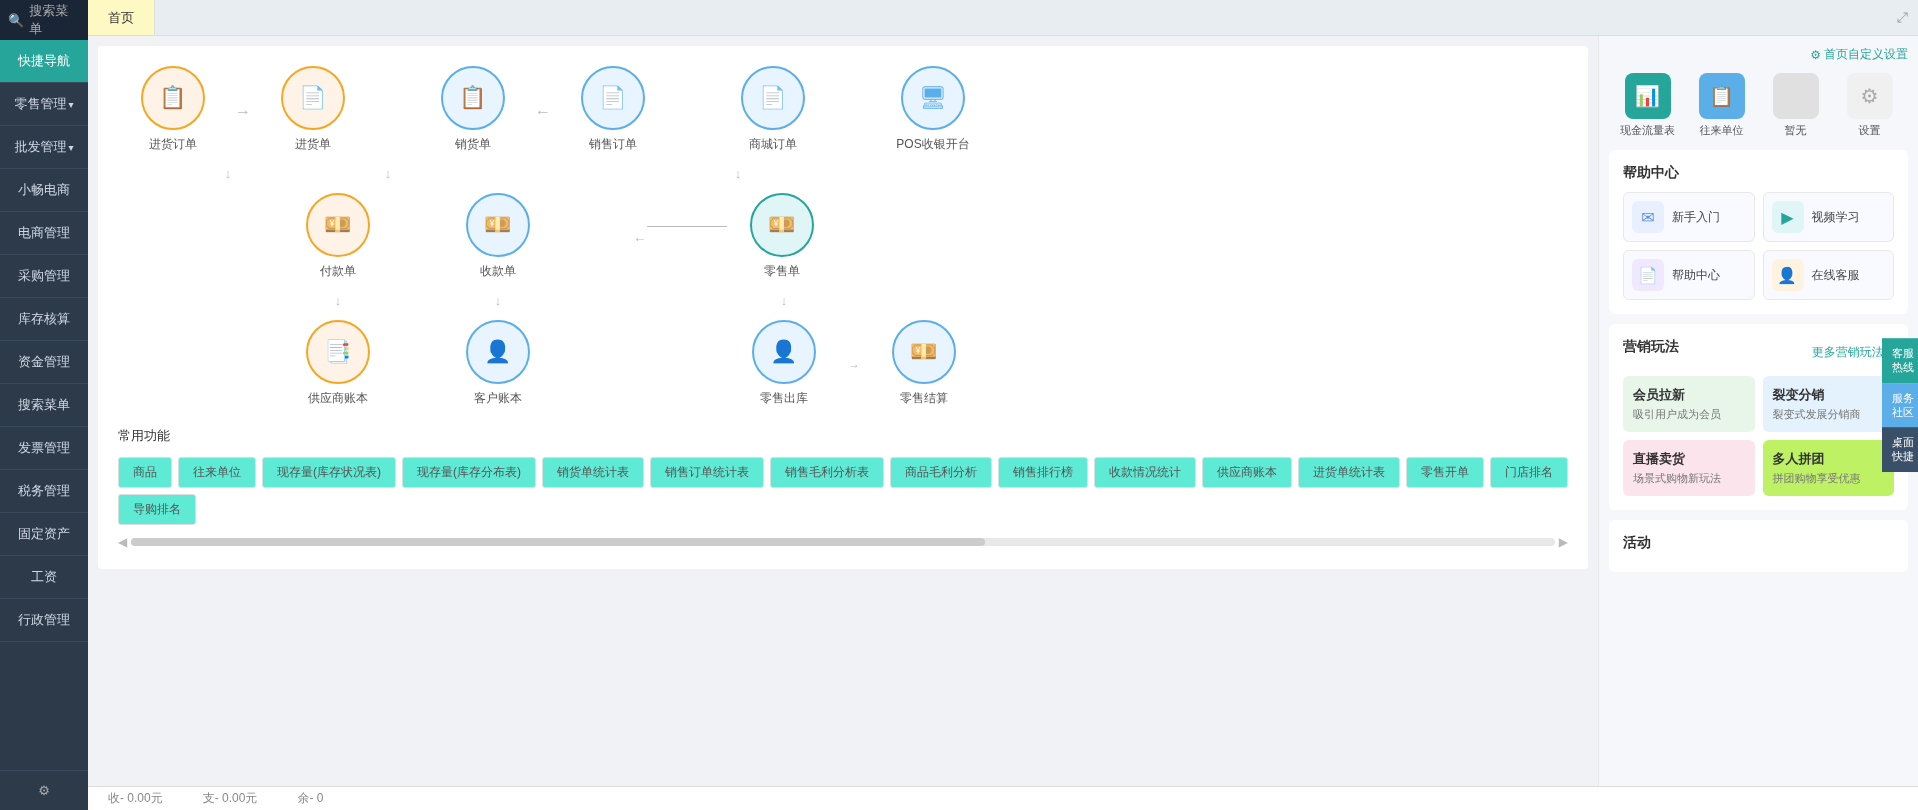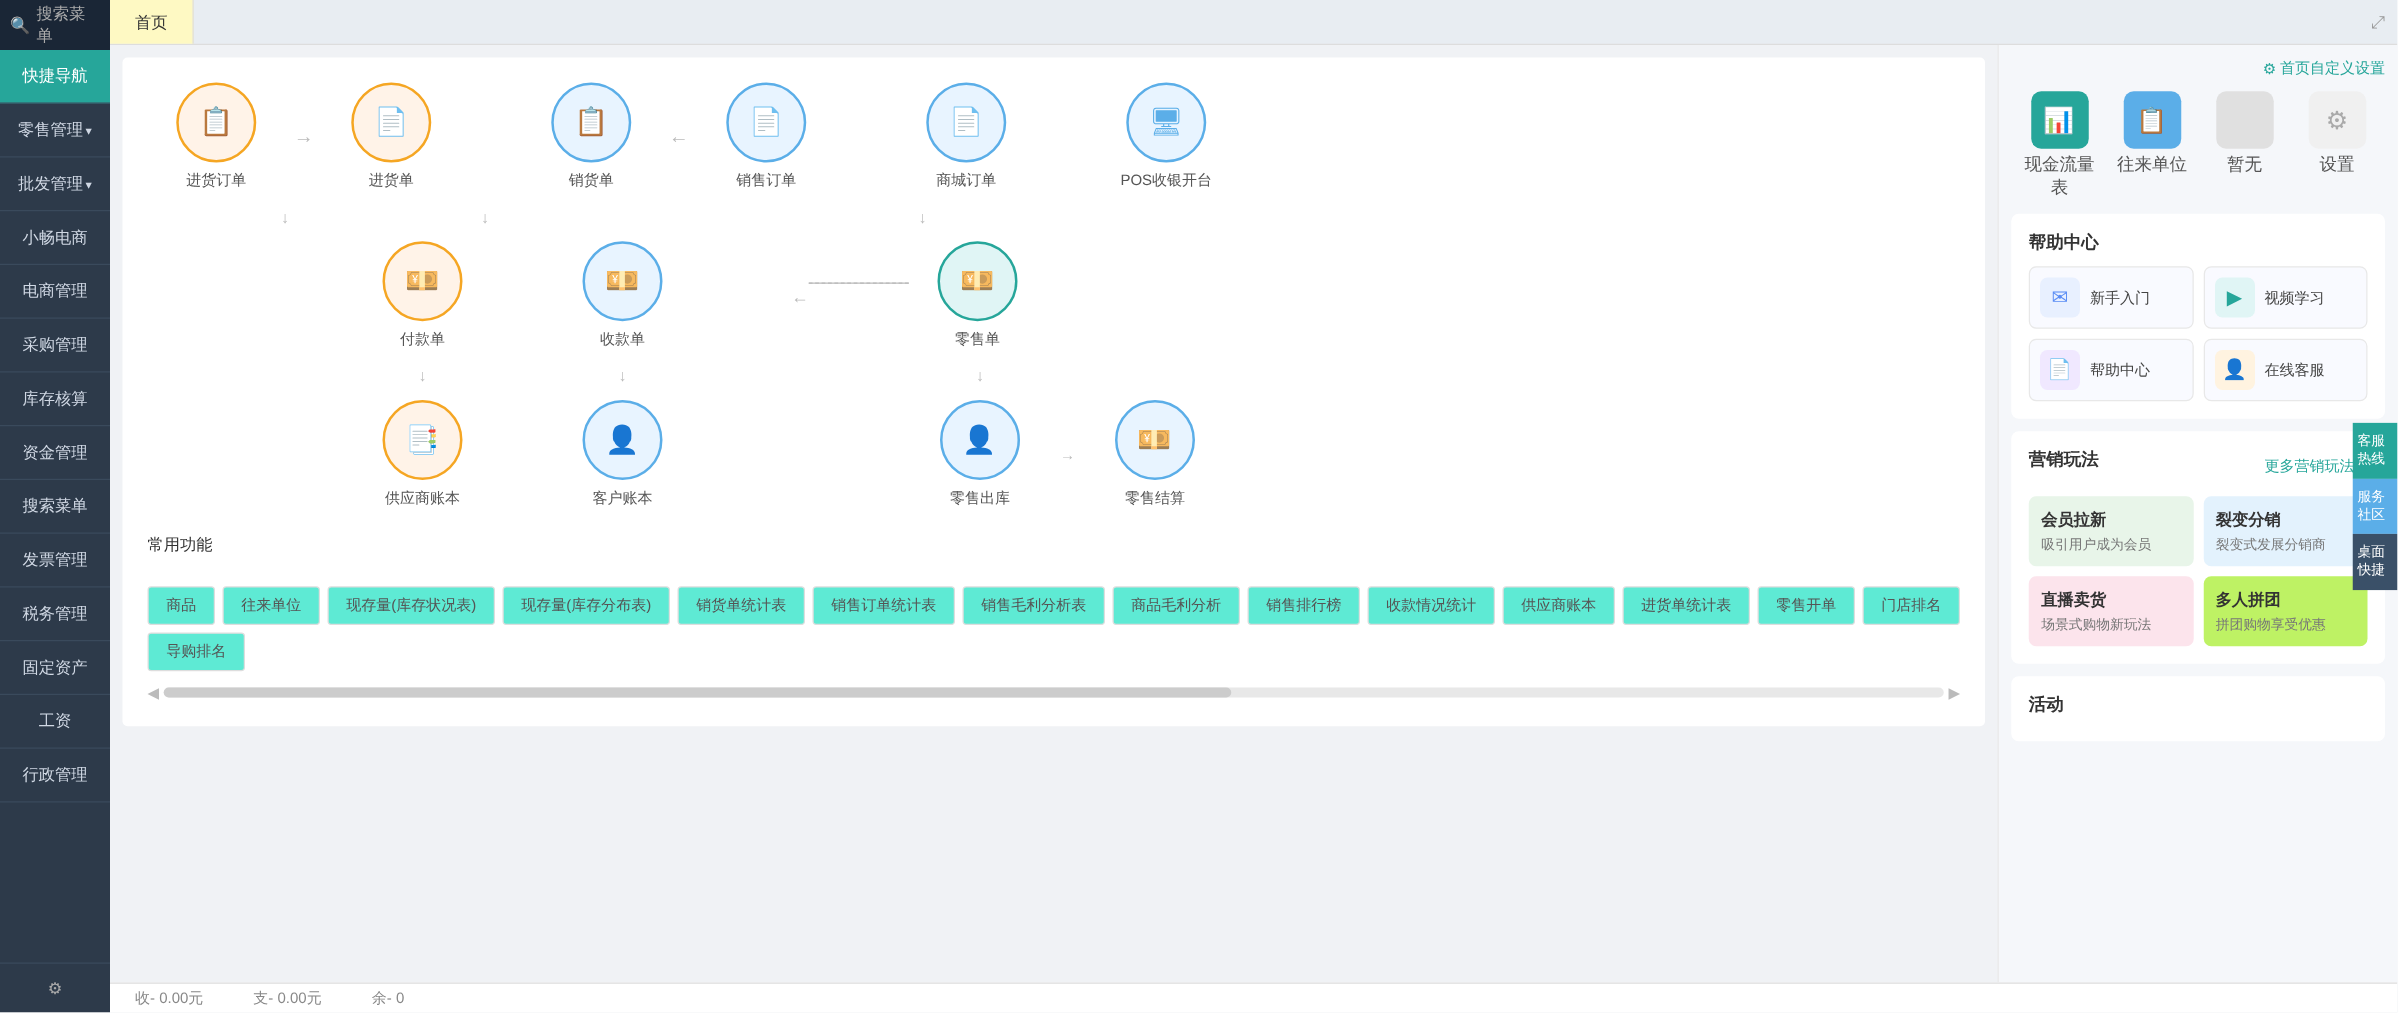--- a/index.html
+++ b/index.html
@@ -146,21 +146,21 @@
     .arrow-left::after { content: '←'; color: #bbb; }
     .arrow-down {
       display: flex;
       justify-content: center;
       color: #bbb;
       height: 20px;
       align-items: center;
     }
 
     
-    .common-func-title { font-size: 13px; color: #333; margin-bottom: 24px; font-weight: 500; }
+    .common-func-title { font-size: 13px; color: #333; margin-bottom: 12px; font-weight: 500; }
     .func-grid { display: flex; flex-wrap: wrap; gap: 6px; }
     .func-btn {
       border: 1px solid #ddd;
       background: #5eead4;
       padding: 6px 14px;
       border-radius: 3px;
       font-size: 12px;
       color: #555;
       cursor: pointer;
       white-space: nowrap;
@@ -220,21 +220,21 @@
     .shortcut-icon-box {
       width: 46px;
       height: 46px;
       border-radius: 8px;
       display: flex;
       align-items: center;
       justify-content: center;
       font-size: 20px;
       margin-bottom: 4px;
     }
-    .shortcut-label { font-size: 14px; color: #555; text-align: center; }
+    .shortcut-label { font-size: 11px; color: #555; text-align: center; }
 
     
     .section-card {
       background: #fff;
       border-radius: 6px;
       padding: 14px;
       margin-bottom: 10px;
     }
     .section-title { font-size: 14px; color: #333; font-weight: 600; margin-bottom: 10px; }
     .help-grid { display: grid; grid-template-columns: 1fr 1fr; gap: 8px; }
@@ -286,21 +286,21 @@
       top: 50%;
       transform: translateY(-50%);
       display: flex;
       flex-direction: column;
       gap: 0;
       z-index: 100;
     }
     .float-btn {
       width: 36px;
       padding: 8px 4px;
-      text-align: left;
+      text-align: right;
       font-size: 11px;
       color: #fff;
       cursor: pointer;
       line-height: 1.3;
     }
 
     
     .bottom-bar {
       height: 24px;
       background: #fff;

